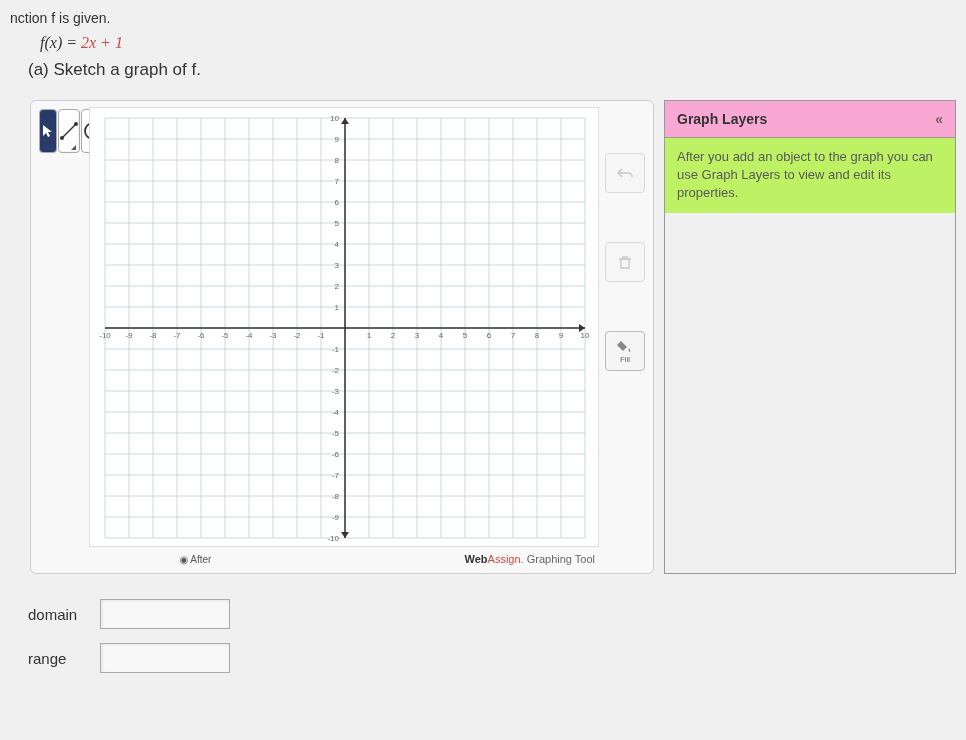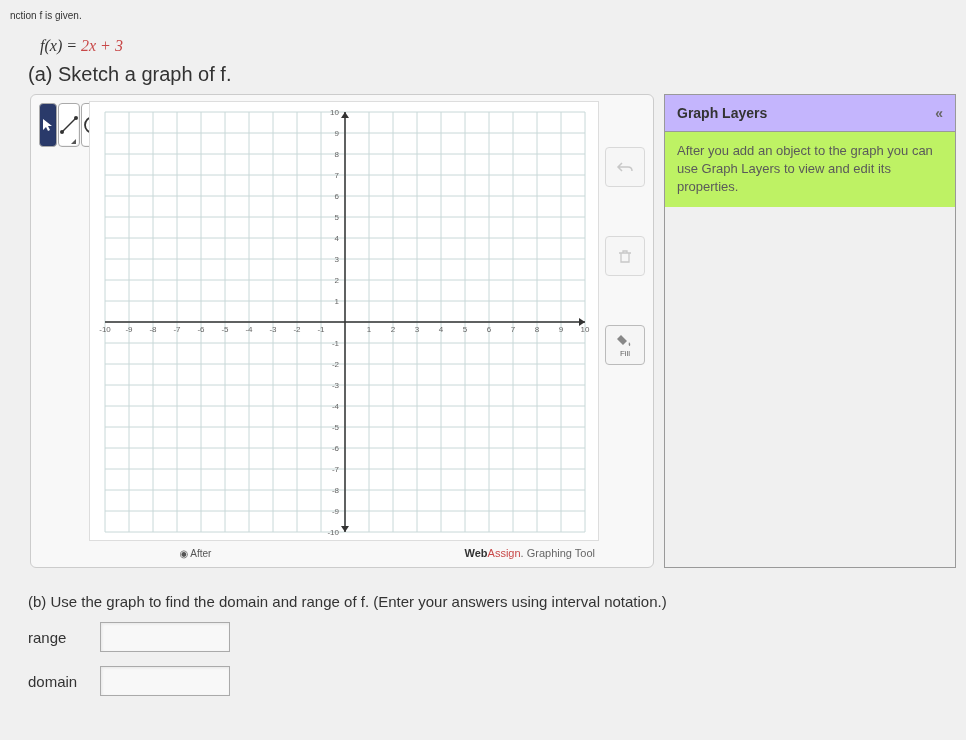--- a/index.html
+++ b/index.html
@@ -4,24 +4,24 @@
   <style>
     * { box-sizing: border-box; margin: 0; padding: 0; }
     body {
       font-family: Arial, sans-serif;
       background: #f0f0f0;
       padding: 10px;
       color: #333;
       font-size: 14px;
       width: 966px;
     }
-    .problem-text { margin-bottom: 16px; font-size: 10px; }
+    .problem-text { margin-bottom: 8px; font-size: 14px; }
     .function-def { margin-left: 30px; margin-bottom: 8px; font-style: italic; font-family: "Times New Roman", serif; font-size: 16px; }
     .func-colored { color: #c84848; }
-    .part-label { margin-left: 18px; margin-bottom: 8px; font-size: 20px; }
+    .part-label { margin-left: 18px; margin-bottom: 20px; font-size: 17px; }
     .graph-container {
       display: flex;
       gap: 10px;
       margin-left: 20px;
     }
     .graph-tool {
       background: #f8f8f8;
       border: 1px solid #ccc;
       border-radius: 6px;
       padding: 6px;
@@ -115,21 +115,21 @@
       color: #666;
       gap: 2px;
       margin-top: 44px;
     }
     .right-btn.disabled { opacity: 0.5; cursor: default; }
     .layers-panel {
       width: 310px;
       border: 1px solid #999;
     }
     .layers-header {
-      background: #c4b5fd;
+      background: #f9a8d4;
       border-bottom: 1px solid #999;
       padding: 10px 12px;
       font-weight: bold;
       font-size: 14px;
       display: flex;
       justify-content: space-between;
       align-items: center;
     }
     .collapse-icon { font-weight: bold; color: #666; cursor: pointer; }
     .layers-body {
@@ -155,21 +155,21 @@
       background: #f8f8f8;
       padding: 4px;
       box-shadow: inset 1px 1px 3px rgba(0,0,0,0.08);
     }
   </style>
 </head>
 <body>
 
 <div class="problem-text">nction f is given.</div>
 <div class="function-def">
-  <span>f(x) = </span><span class="func-colored">2x + 3</span>
+  <span>f(x) = </span><span class="func-colored">2x + 1</span>
 </div>
 <div class="part-label">(a) Sketch a graph of f.</div>
 
 <div class="graph-container">
   <div class="graph-tool">
     <div class="left-tools">
       <div class="tool-btn active">
         <svg width="16" height="16" viewBox="0 0 16 16">
             <path d="M3 2 L3 13 L6 10 L8 14 L10 13 L8 9 L12 9 Z" fill="#fff"></path>
           </svg>
@@ -326,22 +326,21 @@
   <div class="layers-panel">
     <div class="layers-header">
       <span>Graph Layers</span>
       <span class="collapse-icon">«</span>
     </div>
     <div class="layers-body">After you add an object to the graph you can use Graph Layers to view and edit its properties.</div>
   </div>
 </div>
 
 <div class="part-b">
-  <div class="part-b-text">(b) Use the graph to find the domain and range of f. (Enter your answers using interval notation.)</div>
+  <div class="answer-row">
+    <div class="answer-label">domain</div>
+    <input class="answer-input" value="" style="">
+  </div>
   <div class="answer-row">
     <div class="answer-label">range</div>
     <input class="answer-input" value="" style="">
   </div>
-  <div class="answer-row">
-    <div class="answer-label">domain</div>
-    <input class="answer-input" value="" style="">
-  </div>
 </div>
 
 </body></html>

